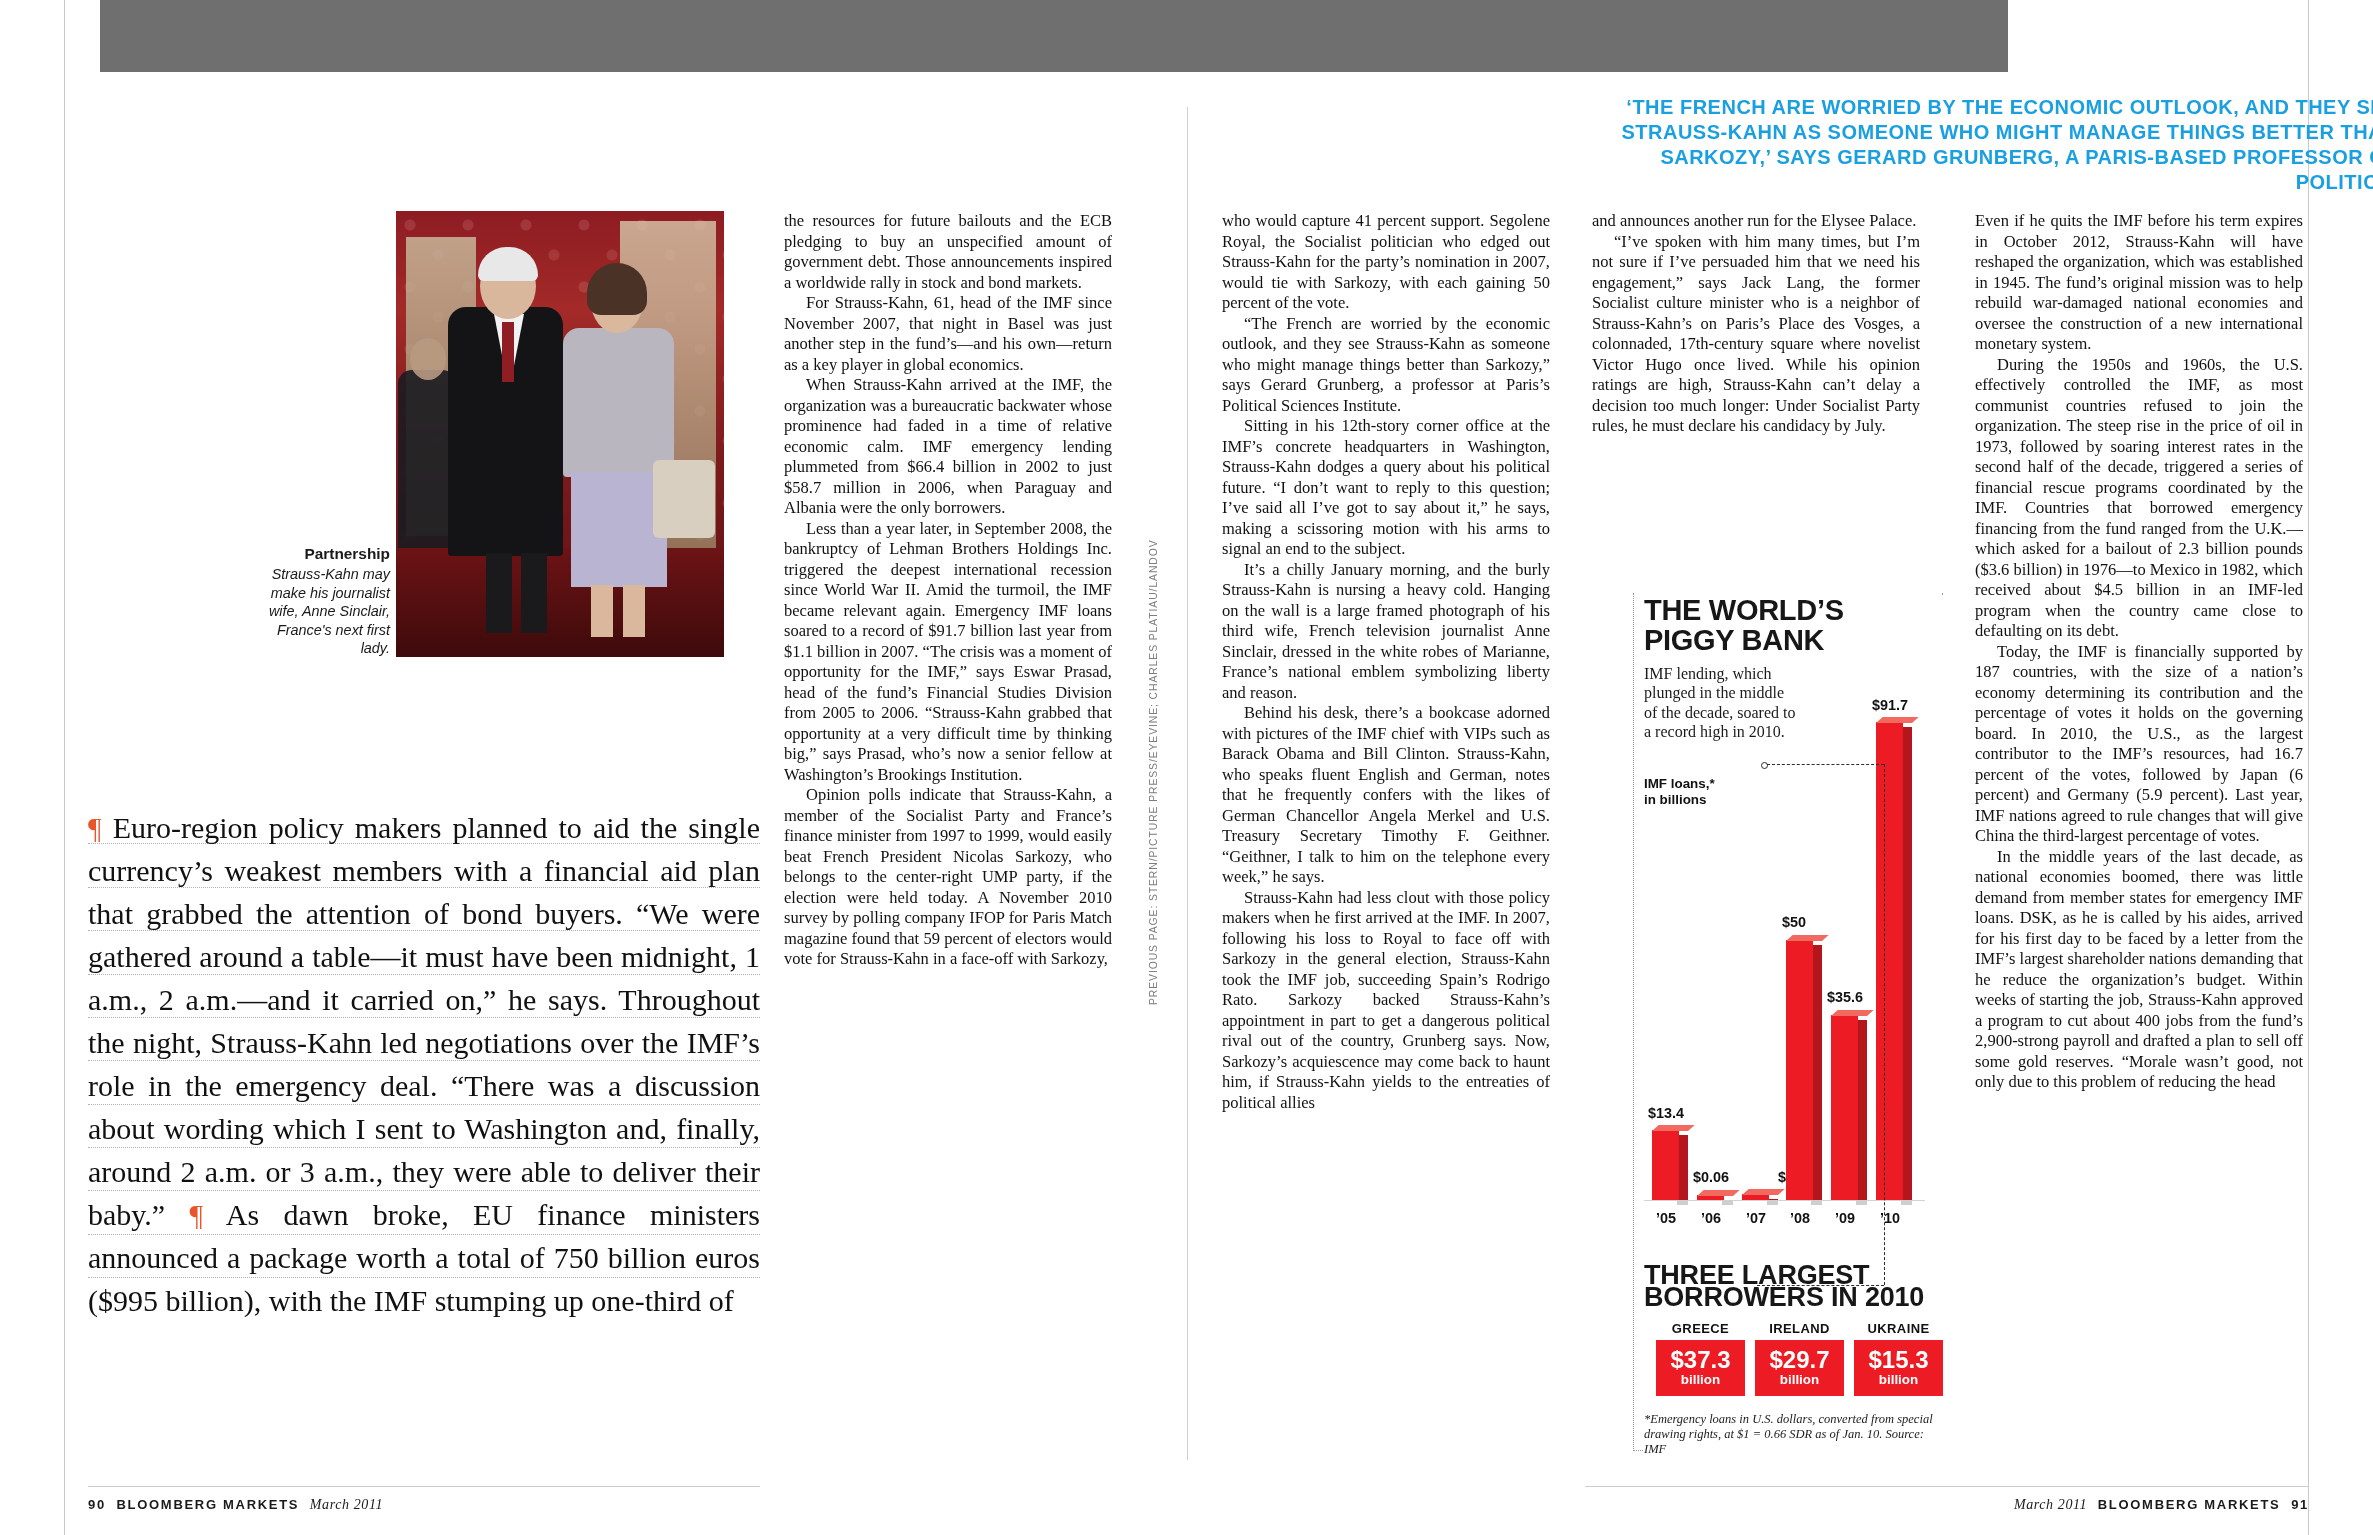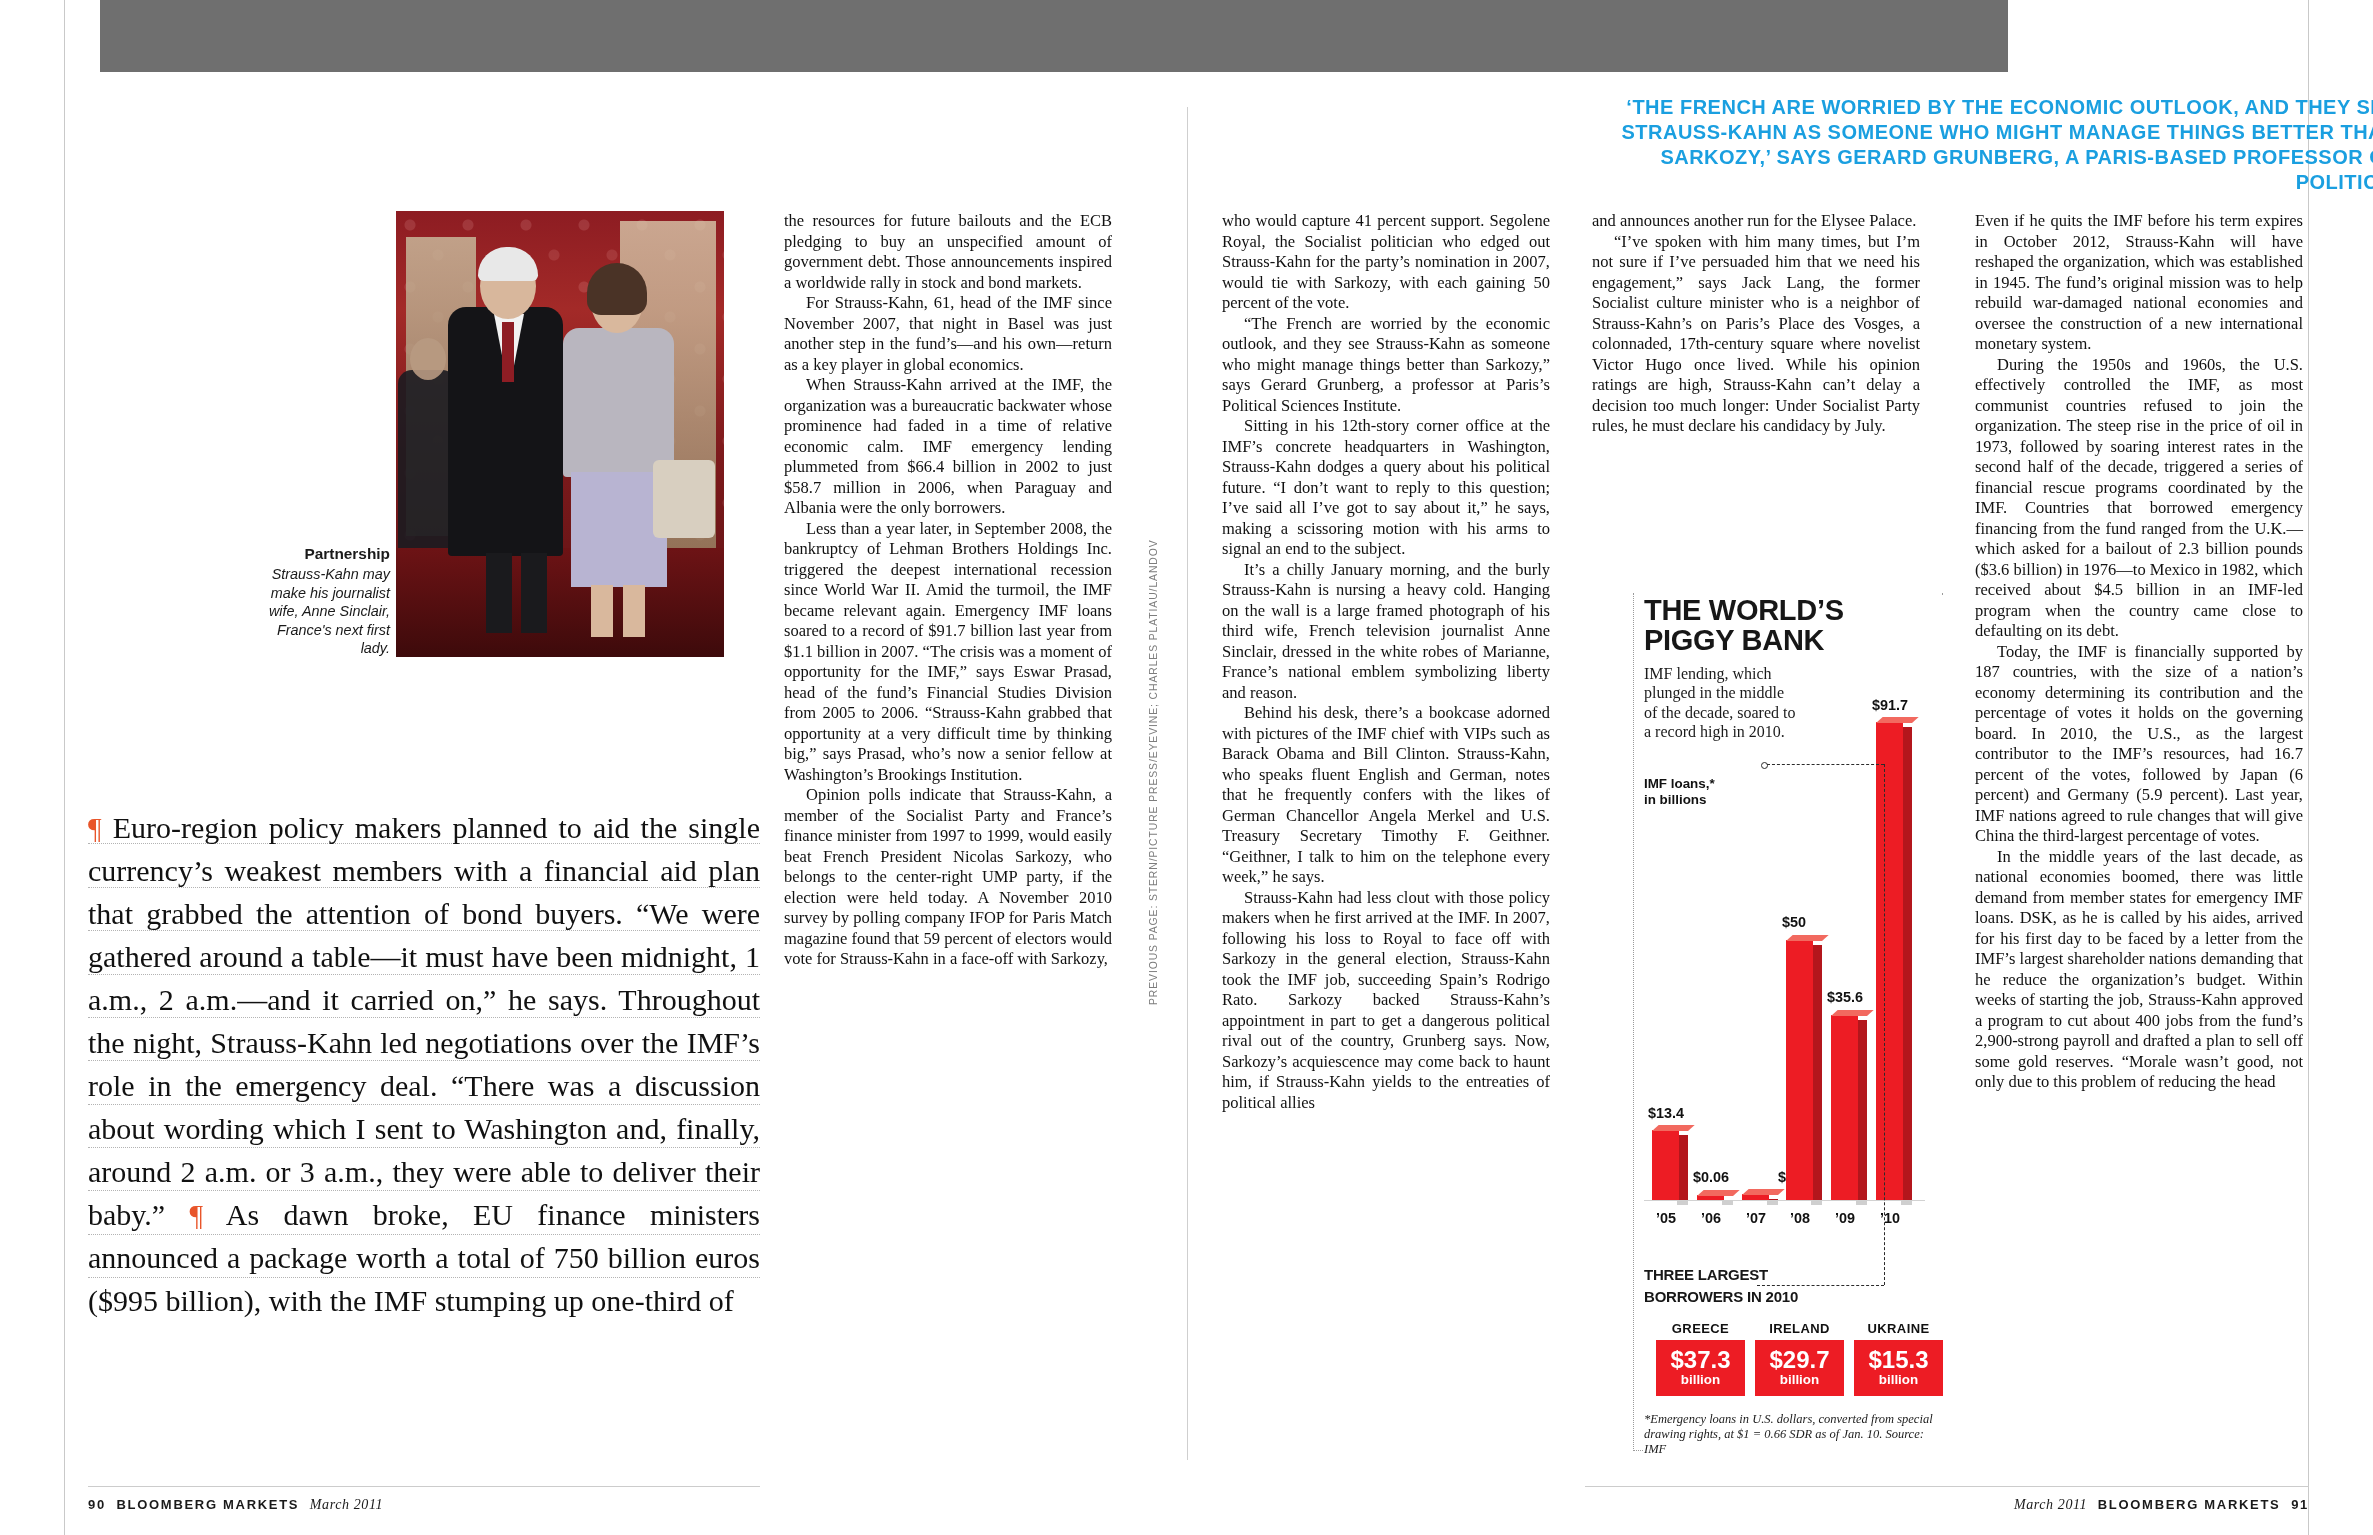--- a/index.html
+++ b/index.html
@@ -108,21 +108,21 @@
   .bar .shadow{position:absolute;right:-9px;bottom:-5px;width:11px;height:5px;background:#cfcfcf;}
   .barval{position:absolute;font-family:"Liberation Sans", sans-serif;font-weight:bold;
     font-size:14.4px;color:#111;white-space:nowrap;}
   .bartick{position:absolute;bottom:26px;font-family:"Liberation Sans", sans-serif;
     font-weight:bold;font-size:14.4px;color:#111;width:40px;text-align:center;}
   #axis-line{position:absolute;left:0;bottom:51px;width:281px;height:1px;background:#d2d2d2;}
 
   
   #borrowers{position:absolute;left:0;top:669px;width:299px;}
   #borrowers h3{margin:0;font-family:"Liberation Sans", sans-serif;font-weight:bold;
-    font-size:15px;line-height:22.4px;letter-spacing:-0.2px;color:#171717;}
+    font-size:27px;line-height:22.4px;letter-spacing:-0.2px;color:#171717;}
   #bor-row{display:flex;gap:10px;margin-top:12px;padding-left:12px;}
   .bor{width:90px;}
   .bor .bname{font-family:"Liberation Sans", sans-serif;font-weight:bold;font-size:13px;
     letter-spacing:0.4px;color:#111;text-align:center;margin-bottom:4px;}
   .bor .bbox{background:#ed1c24;color:#fff;text-align:center;padding:7px 0 9px;}
   .bor .bamt{font-family:"Liberation Sans", sans-serif;font-weight:bold;font-size:24px;line-height:25px;}
   .bor .bunit{font-family:"Liberation Sans", sans-serif;font-weight:bold;font-size:13.4px;line-height:15px;}
   #info-note{margin-top:16px;font-family:"Liberation Serif", serif;font-style:italic;
     font-size:12.5px;line-height:15.3px;color:#1b1b1b;width:291px;}
 

